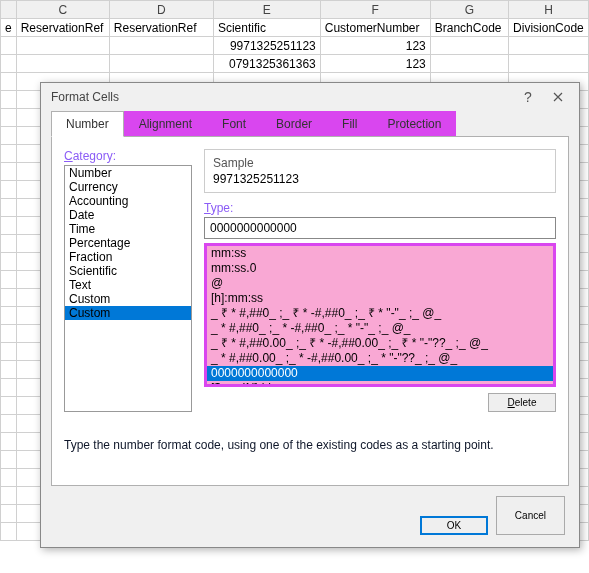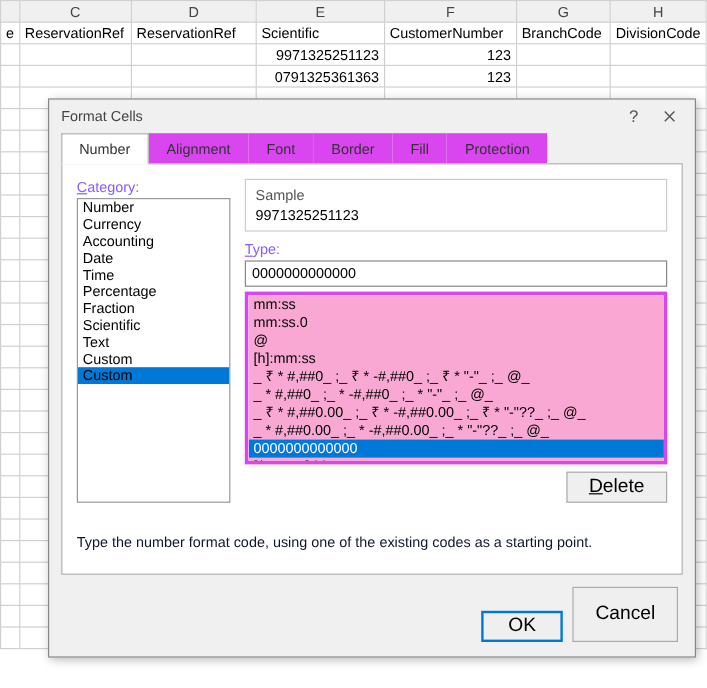--- a/index.html
+++ b/index.html
@@ -163,21 +163,21 @@
   .codelist .item.selected {
     background: #0078d7;
     color: #fff;
   }
   .btnrow { display:flex; justify-content:flex-end; margin-top:6px;}
   .btn {
     border: 1px solid #aaa;
     background: #efefef;
     padding: 3px 18px;
     font-family: inherit;
-    font-size: 16px;
+    font-size: 10px;
     min-width: 68px;
   }
   .btn.primary { border: 2px solid #0078d7; padding:2px 17px;margin-top:20px;}
   .hint { margin-top: 26px; color:#0f172a; }
   .dialog-footer {
     display:flex;
     justify-content:flex-end;
     gap: 8px;
     padding: 0 14px 12px 0;
   }

